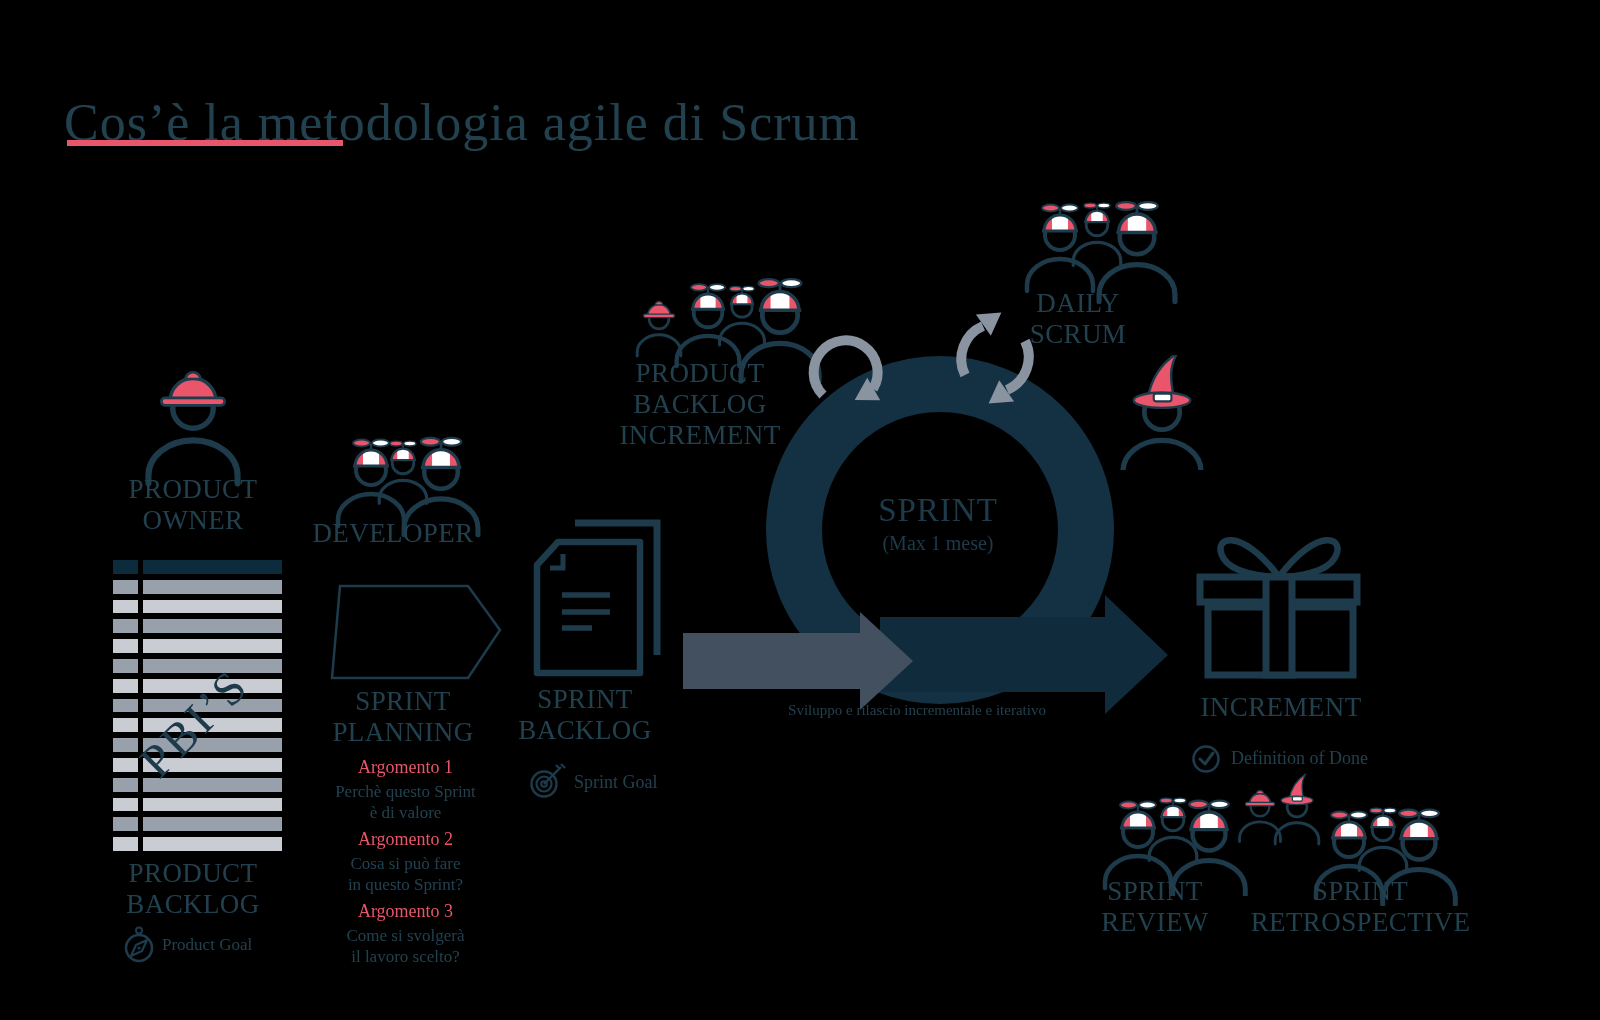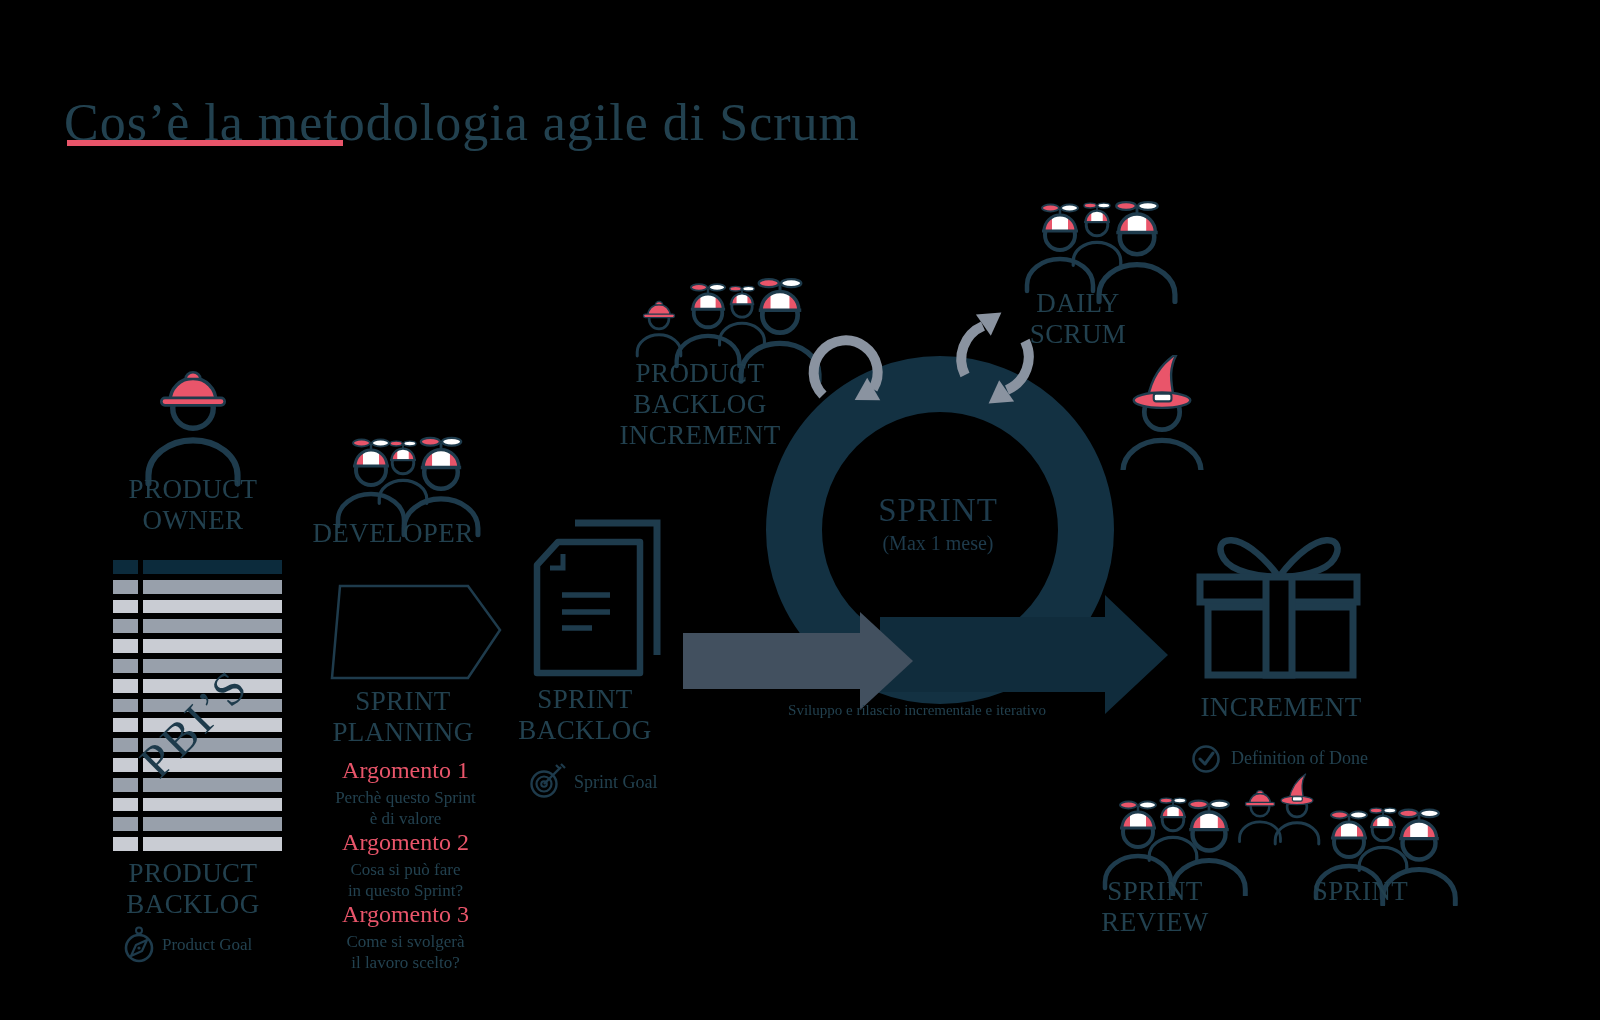--- a/index.html
+++ b/index.html
@@ -31,21 +31,21 @@
   .t-row{display:grid;grid-template-columns:25px 1fr;column-gap:5px;}
   .t-row div{height:100%;}
   .t-row:nth-child(1) div{background:var(--th);}
   .t-row:nth-child(2n+2) div{background:var(--trd);}
   .t-row:nth-child(2n+3) div{background:var(--trl);}
   .pbis{position:absolute;left:148px;top:742px;font-size:47px;color:var(--navy);
         letter-spacing:3px;transform:rotate(-45deg);transform-origin:0 50%;z-index:3;}
   
   .callout-text{position:absolute;left:347px;top:595px;font-size:13.5px;line-height:17.5px;color:var(--text);}
   .topic{position:absolute;left:308px;width:195px;text-align:center;}
-  .topic .t-title{color:var(--red);font-size:24px;margin:0 0 3px 0;}
+  .topic .t-title{color:var(--red);font-size:18px;margin:0 0 3px 0;}
   .topic .t-line{display:block;color:var(--text);font-size:17px;line-height:21px;}
   .sprint-center{position:absolute;left:838px;top:492px;width:200px;text-align:center;color:var(--navy);}
   .sprint-center .big{font-size:33px;letter-spacing:1px;display:block;}
   .sprint-center .sub{font-size:20px;display:block;margin-top:3px;}
   .flow-caption{position:absolute;left:667px;top:702px;width:500px;text-align:center;
                 font-size:15px;color:var(--text);}
 </style>
 </head>
 <body>
 
@@ -308,15 +308,16 @@
     <span>REVIEW</span>
   </div>
 
   <svg class="abs figure" style="left:1312px;top:772px" width="175" height="134" viewBox="0 0 175 134">
     <use href="#p-prop" transform="translate(71,58) scale(0.72)"></use>
     <use href="#p-prop" transform="translate(37,70)"></use>
     <use href="#p-prop" transform="translate(107,71) scale(1.1)"></use>
   </svg>
   <div class="cap" style="left:1248px;top:876px;width:225px">
     <span>SPRINT</span>
+    <span>RETROSPECTIVE</span>
   </div>
 
 </div>
 
 </body></html>

